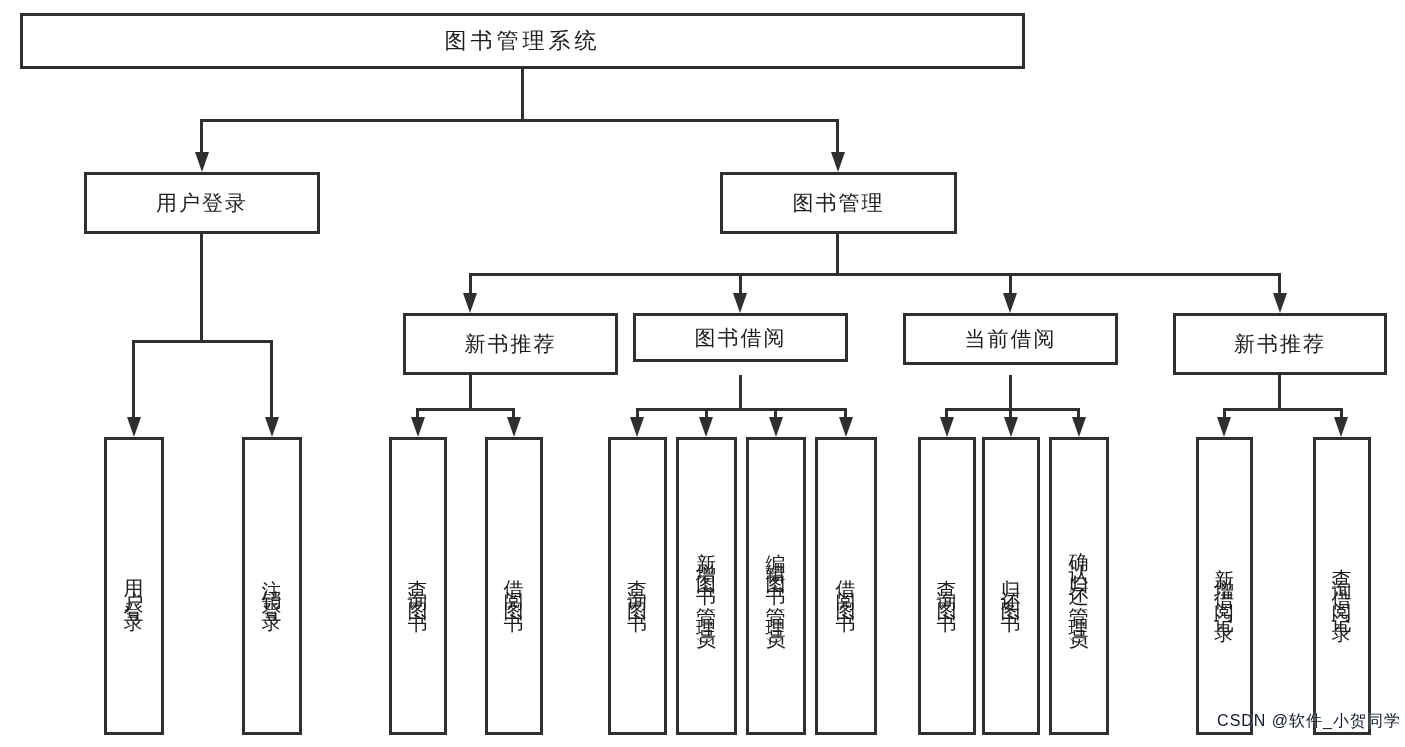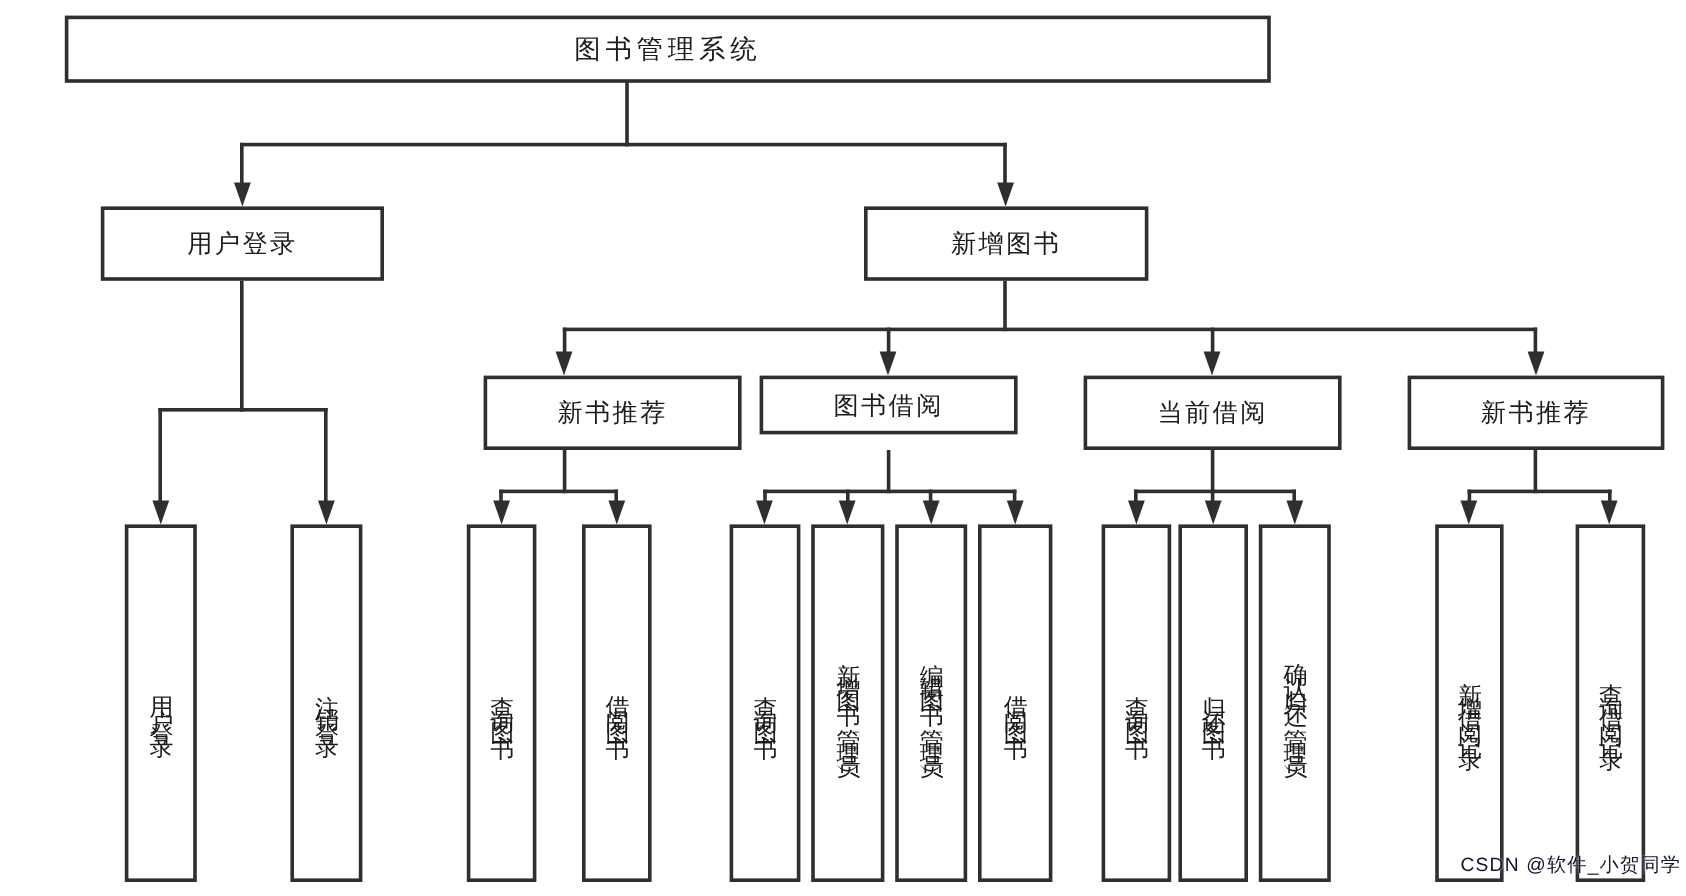--- a/index.html
+++ b/index.html
@@ -36,21 +36,21 @@
     position: absolute;
     box-sizing: border-box;
     background: #ffffff;
     border: 3px solid #2f2f2f;
     display: flex;
     align-items: center;
     justify-content: center;
     color: #1c1c1c;
   }
   .hbox { font-size: 21px; letter-spacing: 2px; }
-  .hbox.root-box { font-size: 22px; letter-spacing: 4px; margin-left: 34px; }
+  .hbox.root-box { font-size: 22px; letter-spacing: 4px; }
   .vbox { overflow: hidden; }
   .vbox .vtext {
     writing-mode: vertical-rl;
     text-orientation: mixed;
     font-size: 20px;
     line-height: 1;
     letter-spacing: 11px;
     white-space: nowrap;
   }
   .watermark {
@@ -77,21 +77,21 @@
   <div class="line h" style="left:200px; top:119px; width:639px;"></div>
   <div class="line v" style="left:200px; top:119px; height:35px;"></div>
   <div class="line v" style="left:836px; top:119px; height:35px;"></div>
   <div class="arrow" style="left:195px; top:152px;"></div>
   <div class="arrow" style="left:831px; top:152px;"></div>
 
   <div class="box hbox" style="left:84px; top:172px; width:236px; height:62px;">
     <span>用户登录</span>
   </div>
   <div class="box hbox" style="left:720px; top:172px; width:237px; height:62px;">
-    <span>新增图书</span>
+    <span>图书管理</span>
   </div>
 
   <div class="line v" style="left:200px; top:234px; height:109px;"></div>
   <div class="line h" style="left:132px; top:340px; width:141px;"></div>
   <div class="line v" style="left:132px; top:340px; height:79px;"></div>
   <div class="line v" style="left:270px; top:340px; height:79px;"></div>
   <div class="arrow" style="left:127px; top:417px;"></div>
   <div class="arrow" style="left:265px; top:417px;"></div>
 
   <div class="line v" style="left:836px; top:234px; height:42px;"></div>
@@ -104,21 +104,21 @@
   <div class="arrow" style="left:733px; top:293px;"></div>
   <div class="arrow" style="left:1003px; top:293px;"></div>
   <div class="arrow" style="left:1273px; top:293px;"></div>
 
   <div class="box hbox" style="left:363px; top:313px; width:215px; height:62px;margin-left:40px;">
     <span>新书推荐</span>
   </div>
   <div class="box hbox" style="left:633px; top:313px; width:215px; height:49px;">
     <span>图书借阅</span>
   </div>
-  <div class="box hbox" style="left:903px; top:313px; width:215px; height:62px;">
+  <div class="box hbox" style="left:903px; top:313px; width:215px; height:52px;">
     <span>当前借阅</span>
   </div>
   <div class="box hbox" style="left:1173px; top:313px; width:214px; height:62px;">
     <span>新书推荐</span>
   </div>
 
   <div class="line v" style="left:469px; top:375px; height:36px;"></div>
   <div class="line h" style="left:416px; top:408px; width:99px;"></div>
   <div class="line v" style="left:416px; top:408px; height:11px;"></div>
   <div class="line v" style="left:512px; top:408px; height:11px;"></div>

